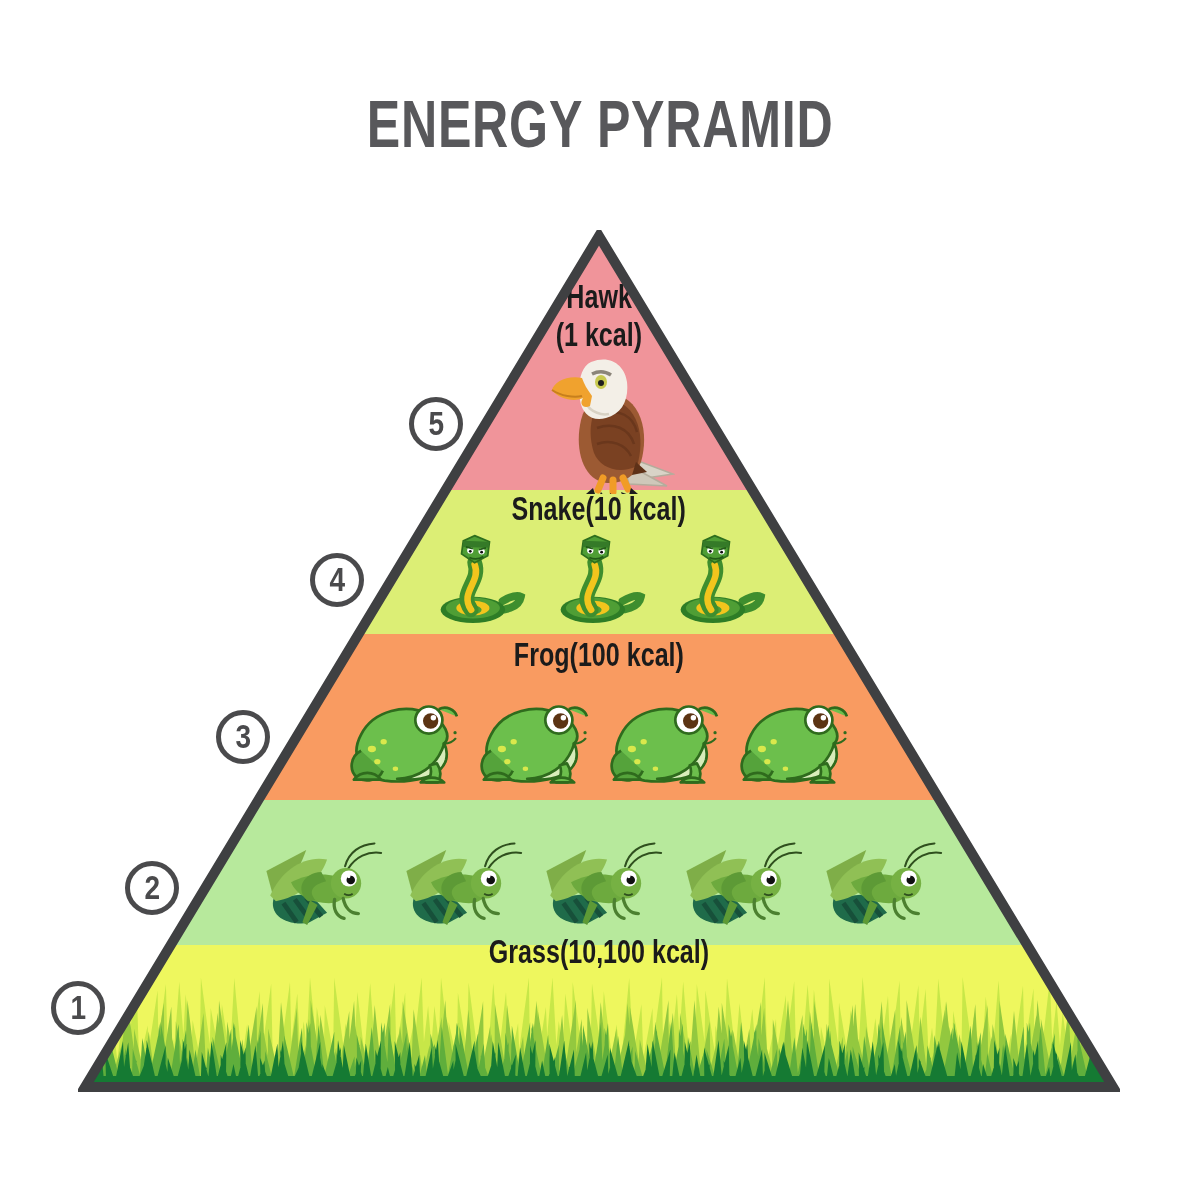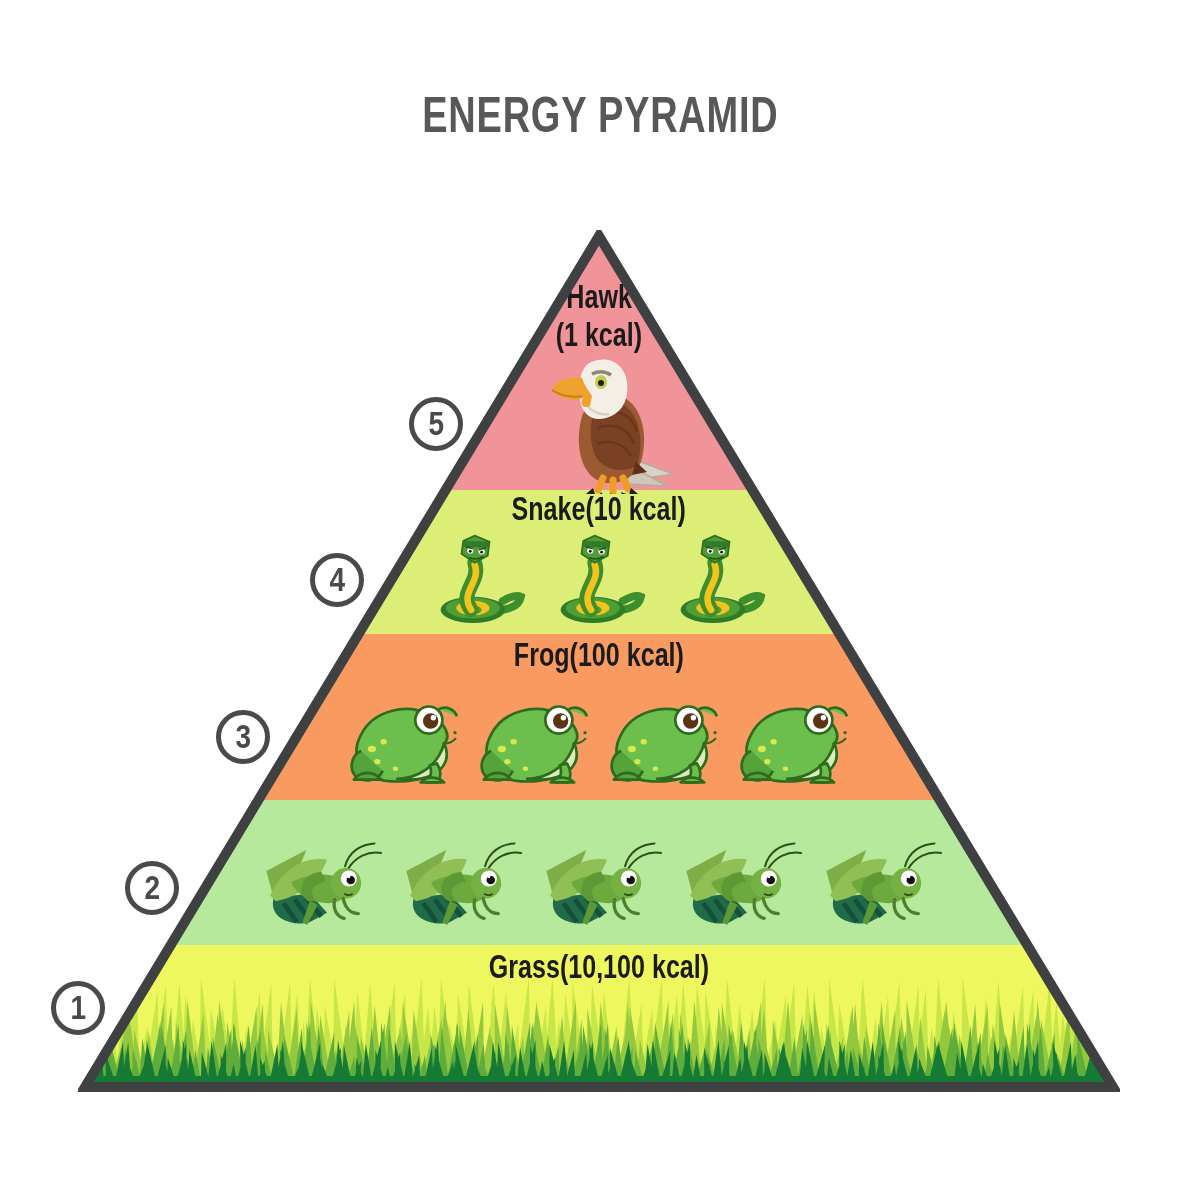--- a/index.html
+++ b/index.html
@@ -2,40 +2,40 @@
 <html><head>
 <meta charset="utf-8">
 <style>
   html,body{margin:0;padding:0;background:#ffffff;}
   .canvas{position:relative;width:1200px;height:1200px;background:#ffffff;overflow:hidden;
           font-family:"Liberation Sans",sans-serif;}
   .cond{display:inline-block;transform:scaleX(0.76);white-space:nowrap;}
   .cond85{display:inline-block;transform:scaleX(0.85);white-space:nowrap;}
 
   .title{position:absolute;top:86px;left:0;width:1200px;margin:0;text-align:center;
-         font-size:50px;font-weight:700;color:#58585b;letter-spacing:1px;}
+         font-size:66px;font-weight:700;color:#58585b;letter-spacing:1px;}
 
   .pyr-wrap{position:absolute;left:78px;top:230px;width:1042px;height:862px;}
   .pyr-clip{position:absolute;inset:0;clip-path:polygon(50% 0%,100% 100%,0% 100%);}
   .band{position:absolute;left:0;width:100%;}
   .band-hawk{top:0;height:260px;}
   .band-snake{top:260px;height:144px;}
   .band-frog{top:404px;height:166px;}
   .band-grasshopper{top:570px;height:145px;}
   .band-grass{top:715px;height:147px;}
 
   .pyr-border{position:absolute;inset:0;width:100%;height:100%;pointer-events:none;}
 
   .lvl-label{position:absolute;left:0;width:100%;text-align:center;
              font-size:33px;font-weight:700;color:#1b1b1b;line-height:38px;}
   .hawk-label{top:48px;}
   .snake-label{top:260px;}
   .frog-label{top:406px;}
   .grasshopper-label{top:570px;}
-  .grass-label{top:718px;}
+  .grass-label{top:703px;}
 
   .row{position:absolute;left:0;width:100%;display:flex;justify-content:center;align-items:flex-end;}
   .eagle-row{top:126px;height:138px;padding-left:26px;box-sizing:border-box;}
   .snake-row{top:300px;height:100px;gap:24px;}
   .frog-row{top:450px;height:114px;gap:8px;}
   .grasshopper-row{top:606px;height:100px;gap:12px;}
   .org{display:inline-block;}
   .org svg{display:block;}
 
   #grass-svg{position:absolute;left:0;bottom:0;width:100%;height:180px;}

